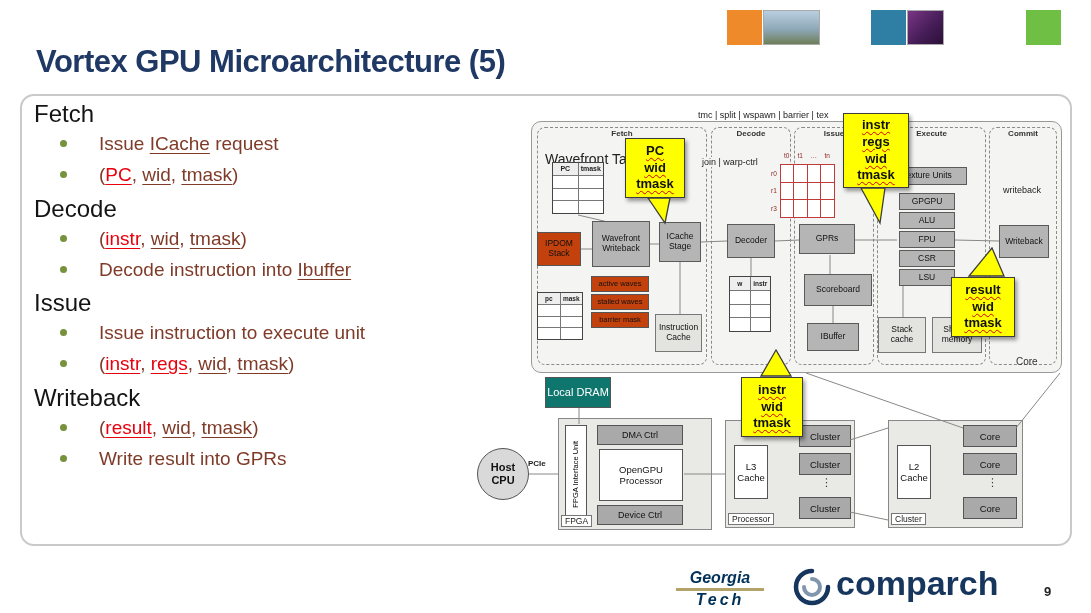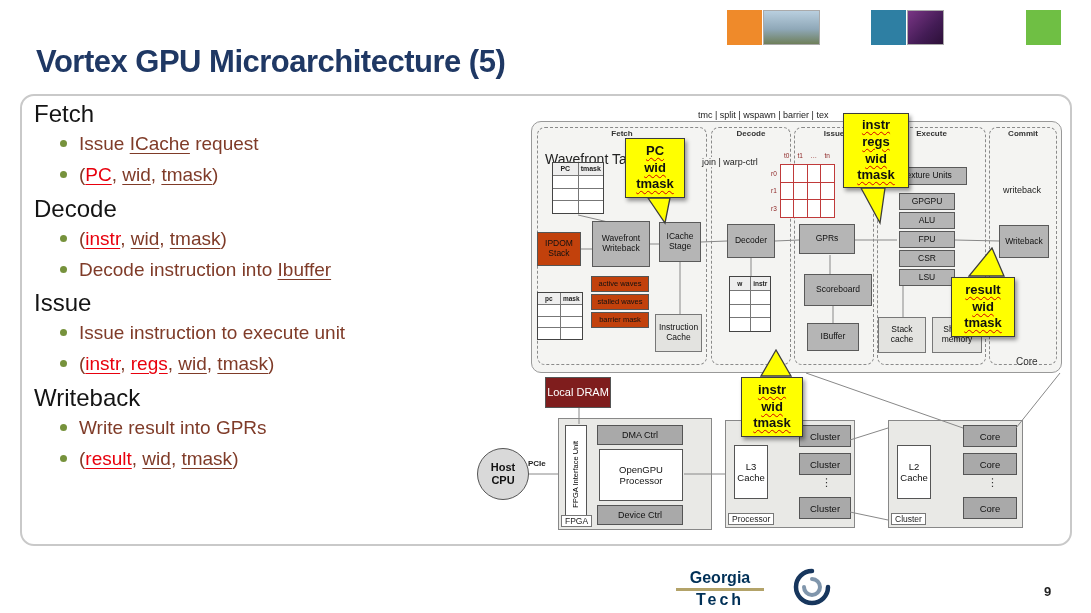--- a/index.html
+++ b/index.html
@@ -16,21 +16,21 @@
   .thumb-green  { left:1026px; width:35px; background:#6fbf44; }
 
   .title { position:absolute; left:36px; top:44px; font-size:31px; font-weight:bold; color:#1f3864; letter-spacing:-0.5px; }
 
   .frame { position:absolute; left:20px; top:94px; width:1052px; height:452px; border:2px solid #c9c9c9; border-radius:14px; }
 
   
   .outline { position:absolute; left:34px; top:100px; width:492px; z-index:2; }
   .o-head { font-size:24px; color:#141414; margin:9px 0 5px 0; }
   .o-head:first-child { margin-top:0; }
-  .o-item { display:flex; margin:0 0 9px 26px; font-size:19px; color:#7f3b28; line-height:1.15; }
+  .o-item { display:flex; margin:0 0 9px 26px; font-size:19px; color:#7f3b28; line-height:1.15;gap:20px; }
   .o-dot { width:7px; height:7px; border-radius:50%; background:#76923c; margin:7px 12px 0 0; flex:none; }
   .o-text .red { color:#e8000d; }
   .o-text .ul { text-decoration:underline; text-underline-offset:3px; }
 
   
   .core-box { position:absolute; left:531px; top:121px; width:531px; height:252px; background:#f4f4f2; border:1.5px solid #999; border-radius:10px; z-index:1; }
   .core-label { position:absolute; left:1016px; top:356px; font-size:10px; color:#333; z-index:4; }
   .section { position:absolute; top:127px; height:238px; border:1px dashed #8a8a8a; border-radius:8px; z-index:2; }
   .sec-label { position:absolute; top:1px; left:0; right:0; text-align:center; font-size:8px; font-weight:bold; color:#333; }
   .sec-fetch   { left:537px; width:170px; }
@@ -69,32 +69,32 @@
   .arr { position:absolute; z-index:6; }
 
   
   #wires { position:absolute; left:0; top:0; z-index:3; pointer-events:none; }
 
   
   .sysbox { position:absolute; z-index:2; background:#e9e9e6; border:1px solid #888; }
   .grp-label { position:absolute; left:2px; bottom:2px; background:#fff; border:1px solid #777; font-size:8.5px; padding:0 3px; color:#222; z-index:5; }
   .inner { position:absolute; z-index:4; }
 
-  .local-dram { position:absolute; left:545px; top:377px; width:66px; height:31px; background:#7f1d1d; border:1px solid #555; color:#fff; font-size:11px; display:flex; align-items:center; justify-content:center; text-align:center; line-height:1.15; z-index:4; }
+  .local-dram { position:absolute; left:545px; top:377px; width:66px; height:31px; background:#0f766e; border:1px solid #555; color:#fff; font-size:11px; display:flex; align-items:center; justify-content:center; text-align:center; line-height:1.15; z-index:4; }
   .host-cpu { position:absolute; left:477px; top:448px; width:52px; height:52px; border-radius:50%; background:#d9d9d9; border:1.5px solid #555; font-size:11px; font-weight:bold; color:#111; display:flex; align-items:center; justify-content:center; text-align:center; line-height:1.2; z-index:4; }
   .pcie { position:absolute; left:528px; top:459px; font-size:8px; font-weight:bold; color:#222; z-index:4; }
 
   .fiu { left:6px; top:6px; width:22px; height:98px; background:#fff; border:1px solid #555; display:flex; align-items:center; justify-content:center; font-size:7.5px; text-align:center; }
   .fiu-text { writing-mode:vertical-rl; transform:rotate(180deg); line-height:1.1; }
   .sys-gray { background:#a9a9a9; border:1px solid #555; display:flex; align-items:center; justify-content:center; font-size:9px; color:#111; }
   .sys-white { background:#fff; border:1px solid #555; display:flex; align-items:center; justify-content:center; text-align:center; font-size:9.5px; color:#111; line-height:1.2; }
   .vdots { position:absolute; font-size:11px; color:#333; z-index:4; }
 
   
-  .gt-logo { position:absolute; left:676px; top:569px; width:88px; text-align:center; color:#003057; font-weight:800; z-index:2; }
+  .gt-logo { position:absolute; left:676px; top:569px; width:88px; text-align:center; color:#003057; font-weight:800; font-style:italic; z-index:2; }
   .gt-georgia { font-size:16px; border-bottom:3px solid #b3a369; padding-bottom:1px; }
   .gt-tech { font-size:16px; letter-spacing:3px; }
   .comparch-icon { position:absolute; left:792px; top:567px; z-index:2; }
   .comparch-text { position:absolute; left:836px; top:564px; font-size:34px; font-weight:bold; color:#17365d; letter-spacing:0; z-index:2; }
   .page-num { position:absolute; left:1044px; top:584px; font-size:13px; font-weight:bold; color:#222; z-index:2; }
 </style>
 </head>
 <body>
 
 <div class="slide">
@@ -133,25 +133,25 @@
         <span class="o-dot"></span>
         <span class="o-text"><span>Issue instruction to execute unit</span></span>
       </div>
       <div class="o-item">
         <span class="o-dot"></span>
         <span class="o-text"><span>(</span><span class="red ul">instr</span><span>, </span><span class="red ul">regs</span><span>, </span><span class="ul">wid</span><span>, </span><span class="ul">tmask</span><span>)</span></span>
       </div>
       <div class="o-head">Writeback</div>
       <div class="o-item">
         <span class="o-dot"></span>
+        <span class="o-text"><span>(</span><span class="red ul">result</span><span>, </span><span class="ul">wid</span><span>, </span><span class="ul">tmask</span><span>)</span></span>
+      </div>
+      <div class="o-item">
+        <span class="o-dot"></span>
         <span class="o-text"><span>Write result into GPRs</span></span>
-      </div>
-      <div class="o-item">
-        <span class="o-dot"></span>
-        <span class="o-text"><span>(</span><span class="red ul">result</span><span>, </span><span class="ul">wid</span><span>, </span><span class="ul">tmask</span><span>)</span></span>
       </div>
     </div>
 
   <div class="core-box"></div>
   <div class="core-label">Core</div>
 
   <div class="ann ann-ops">tmc | split | wspawn | barrier | tex</div>
   <div class="ann ann-join">join | warp-ctrl</div>
 
   <div class="section sec-fetch">
@@ -371,15 +371,16 @@
   </div>
 
   <div class="gt-logo">
     <div class="gt-georgia">Georgia</div>
     <div class="gt-tech">Tech</div>
   </div>
   <svg class="comparch-icon" width="40" height="40" viewBox="0 0 40 40">
     <path d="M20 4 A16 16 0 1 0 36 20" fill="none" stroke="#17365d" stroke-width="4.5" stroke-linecap="round"></path>
     <path d="M20 12 A8 8 0 1 1 12 20" fill="none" stroke="#8096ac" stroke-width="4" stroke-linecap="round"></path>
   </svg>
+  <div class="comparch-text">comparch</div>
   <div class="page-num">9</div>
 
 </div>
 
 </body></html>

